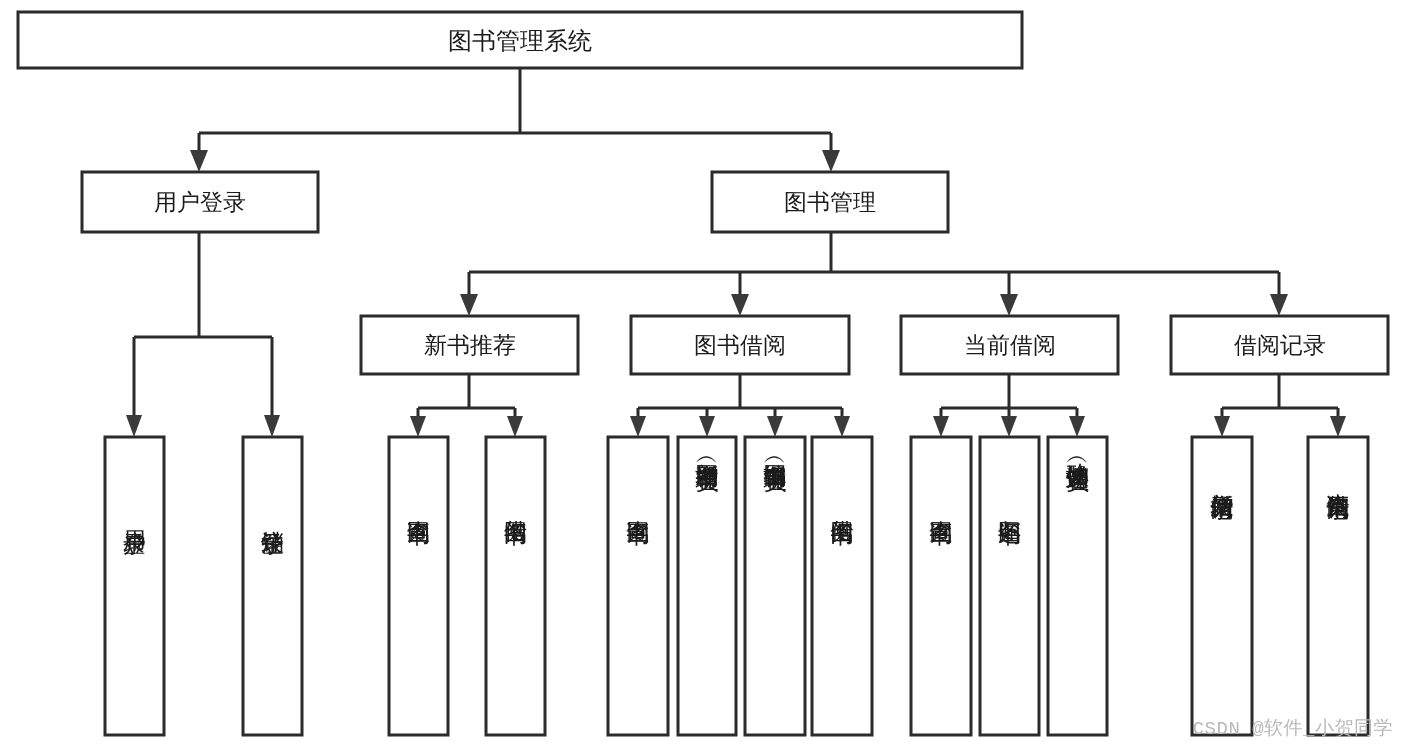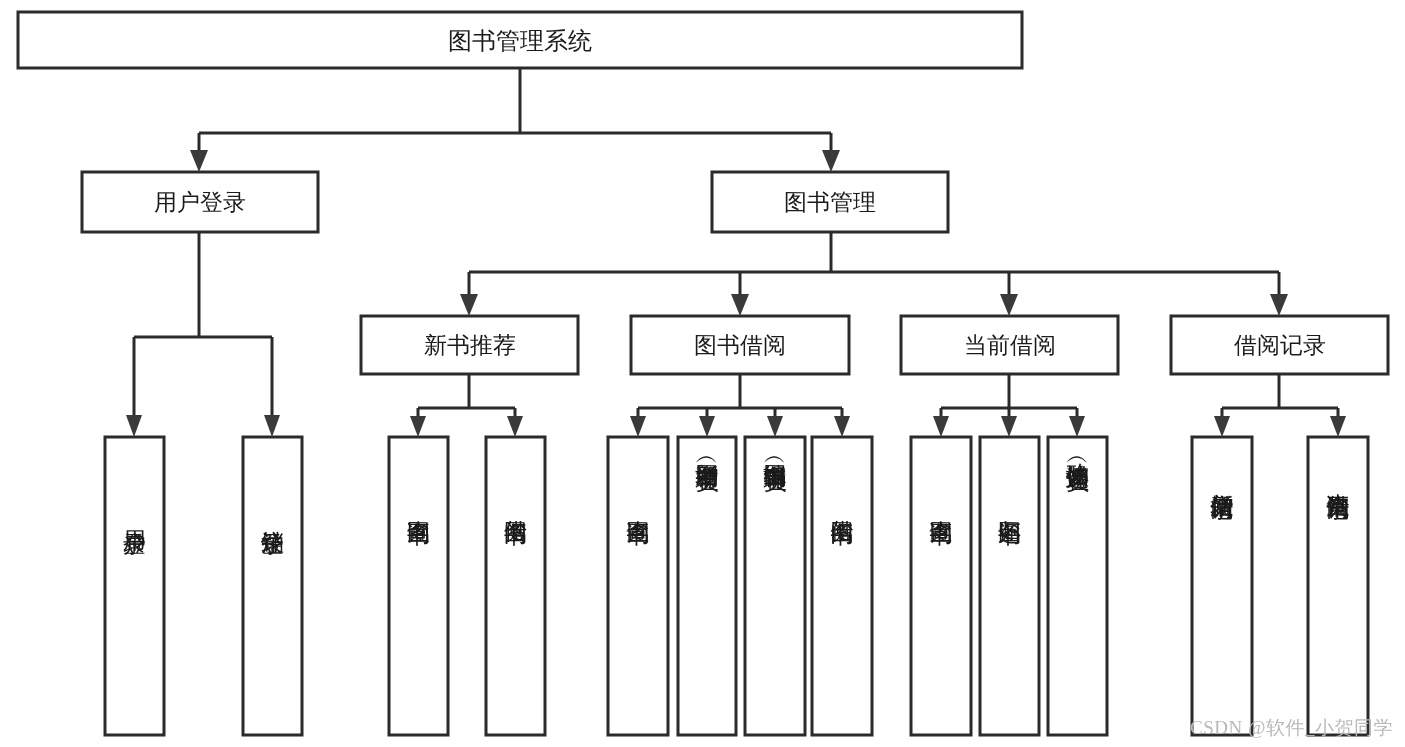--- a/index.html
+++ b/index.html
@@ -67,21 +67,21 @@
     color: #1b1b1b;
     writing-mode: vertical-rl;
     text-orientation: upright;
     letter-spacing: 1px;
     white-space: nowrap;
   }
   #watermark {
     position: absolute;
     right: 12px;
     bottom: 6px;
-    font-family: Liberation Serif, serif;
+    font-family: Liberation Mono, monospace;
     font-size: 19px;
     color: #b9b9b9;
     letter-spacing: 0.5px;
     white-space: nowrap;
   }
 </style>
 </head>
 <body>
 
 <div id="diagram-root">

